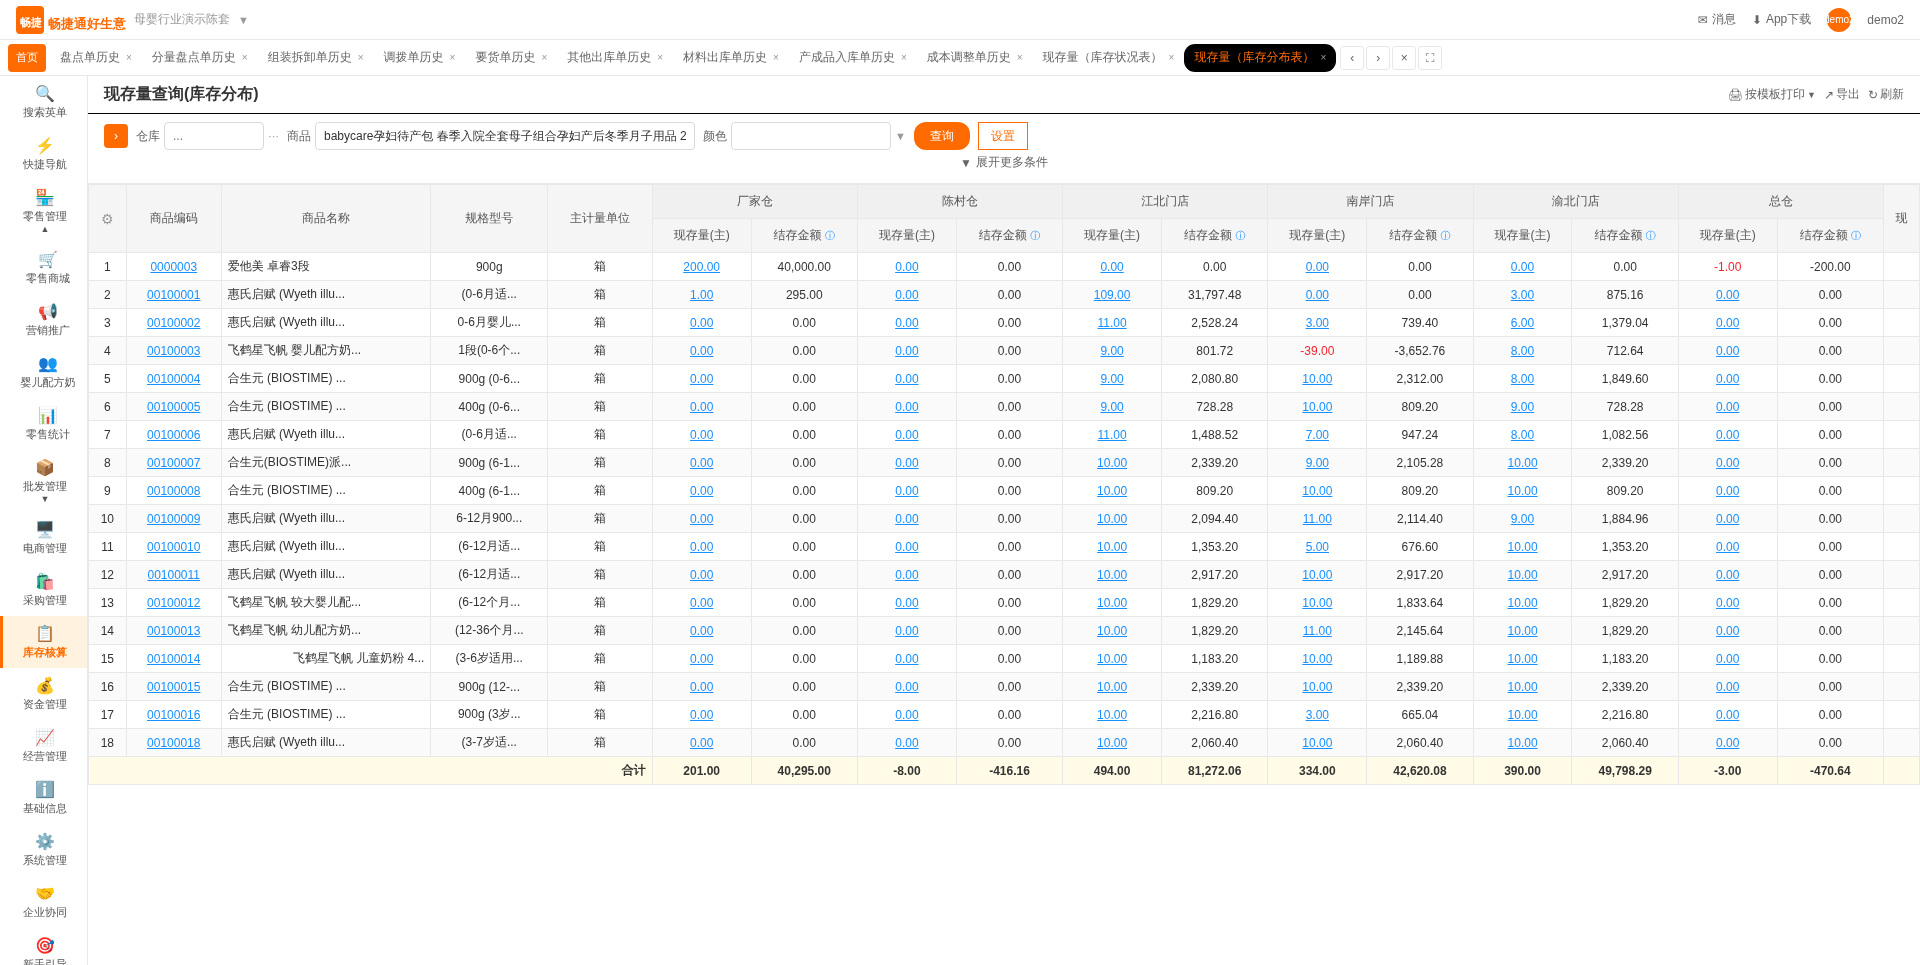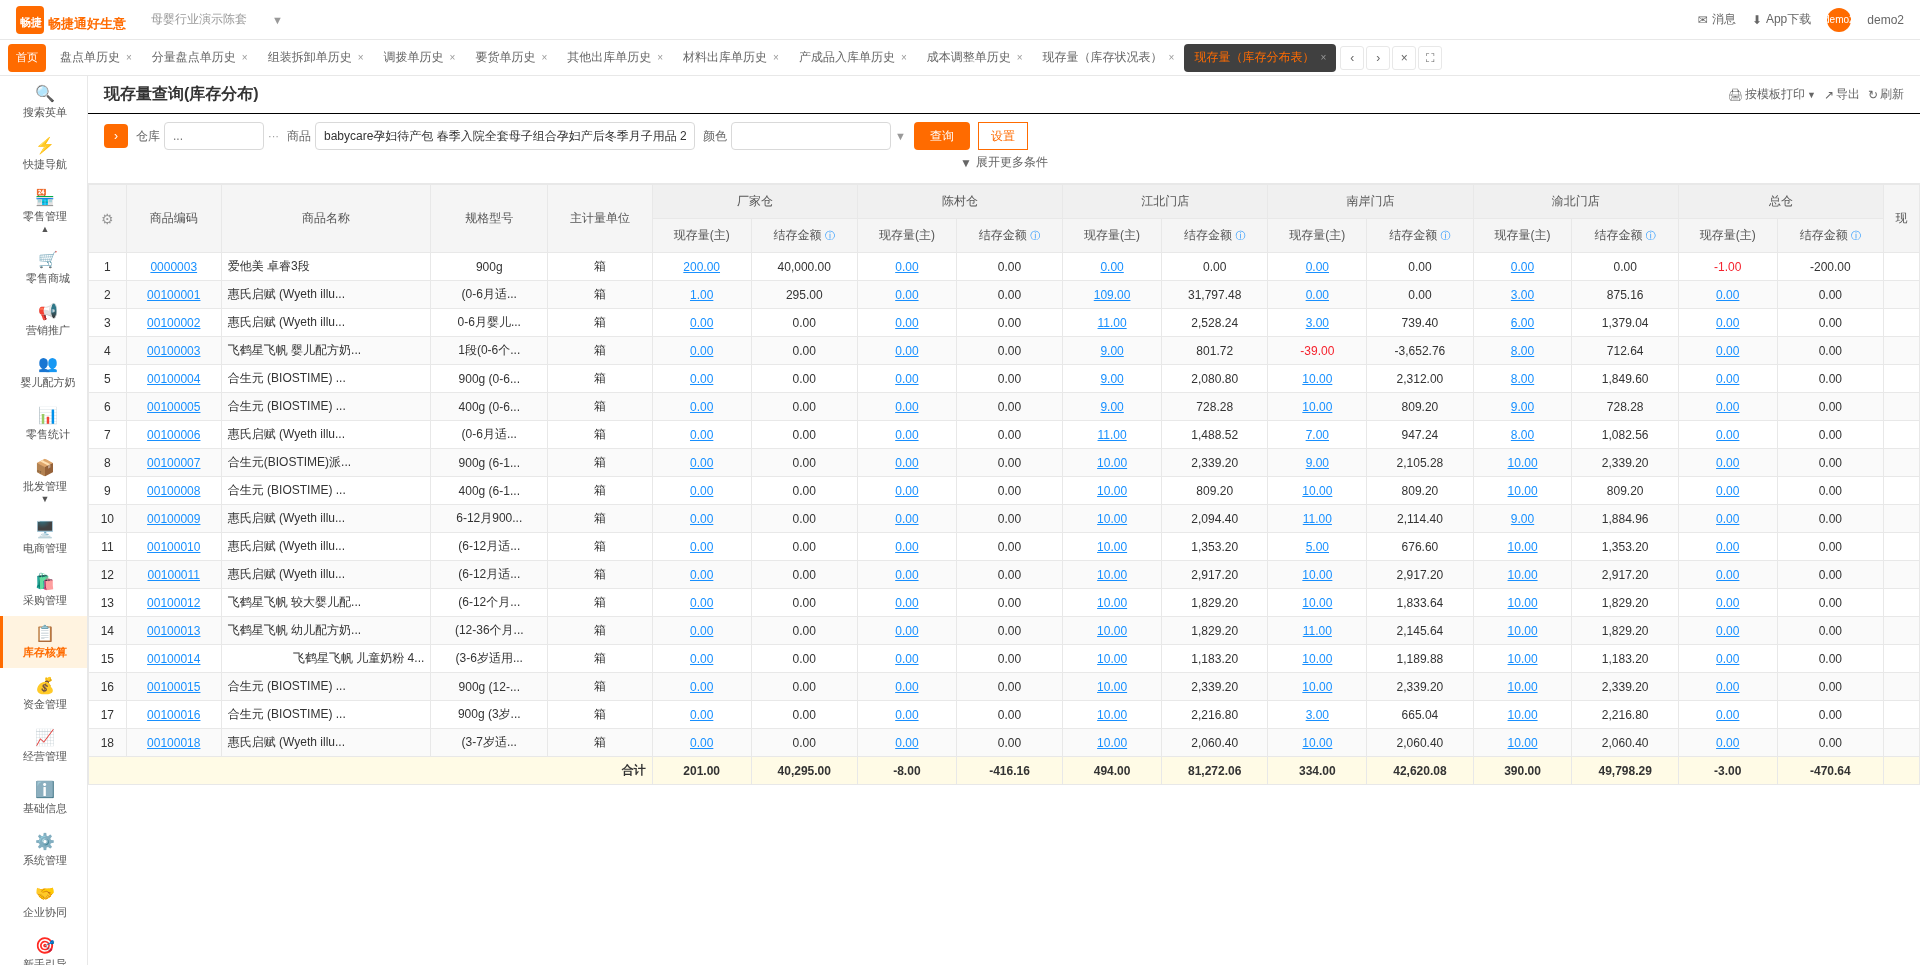--- a/index.html
+++ b/index.html
@@ -1,31 +1,31 @@
 <!DOCTYPE html>
 <html><head>
   <meta charset="utf-8">
   <style>
     * { margin: 0; padding: 0; box-sizing: border-box; }
     body { font-family: 'Microsoft YaHei', Arial, sans-serif; font-size: 12px; background: #f0f2f5; color: #333; overflow: hidden; }
 
     
     .top-bar { height: 40px; background: #fff; display: flex; align-items: center; justify-content: space-between; padding: 0 16px; border-bottom: 1px solid #e8e8e8; }
-    .top-bar-left { display: flex; align-items: center; gap: 25px; }
+    .top-bar-left { display: flex; align-items: center; gap: 8px; }
     .brand-logo { display: flex; align-items: center; gap: 4px; }
     .brand-name { font-size: 13px; font-weight: bold; color: #ff6b00; margin-top: 8px; }
     .top-bar-right { display: flex; align-items: center; gap: 16px; font-size: 12px; color: #666; }
     .top-bar-right span { cursor: pointer; display: flex; align-items: center; gap: 4px; }
     .avatar { width: 24px; height: 24px; border-radius: 50%; background: #ff6b00; display: flex; align-items: center; justify-content: center; color: #fff; font-size: 10px; }
 
     
     .tab-bar { height: 36px; background: #fff; display: flex; align-items: center; padding: 0 8px; border-bottom: 1px solid #e8e8e8; overflow-x: auto; white-space: nowrap; }
     .tab-bar::-webkit-scrollbar { height: 0; }
     .tab-item { display: inline-flex; align-items: center; gap: 4px; padding: 0 10px; height: 28px; font-size: 12px; cursor: pointer; border-radius: 4px; color: #666; white-space: nowrap; }
-    .tab-item.active { background: #404040; color: #ff6b00; font-weight: 500; }
+    .tab-item.active { background: #000000; color: #ff6b00; font-weight: 500; border-radius: 11px; }
     .tab-item .tab-close { font-size: 10px; color: #999; margin-left: 2px; }
     .tab-home { color: #fff; background: #ff6b00; font-size: 11px; padding: 0 8px; border-radius: 4px; display: inline-flex; align-items: center; height: 28px; margin-right: 4px; }
     .tab-nav-btn { width: 24px; height: 24px; display: flex; align-items: center; justify-content: center; cursor: pointer; color: #666; border: 1px solid #e8e8e8; border-radius: 3px; background: #fff; }
 
     
     .layout { display: flex; height: calc(965px - 76px); }
     .sidebar { width: 88px; background: #fff; border-right: 1px solid #e8e8e8; display: flex; flex-direction: column; overflow-y: auto; }
     .sidebar::-webkit-scrollbar { width: 0; }
     .sidebar-item { padding: 8px 4px; text-align: center; cursor: pointer; font-size: 11px; color: #555; border-left: 3px solid transparent; }
     .sidebar-item.active { background: #fff3e0; color: #ff6b00; border-left-color: #ff6b00; font-weight: bold; }
@@ -40,21 +40,21 @@
 
     
     .filter-bar { background: #fff; padding: 8px 16px; border-bottom: 1px solid #e8e8e8; }
     .filter-row { display: flex; align-items: center; gap: 8px; flex-wrap: wrap; }
     .filter-item { display: flex; align-items: center; gap: 4px; }
     .filter-label { font-size: 12px; color: #666; white-space: nowrap; }
     .filter-input { height: 28px; border: 1px solid #d9d9d9; border-radius: 4px; padding: 0 8px; font-size: 12px; color: #333; outline: none; }
     .filter-input.wide { width: 380px; }
     .filter-input.medium { width: 160px; }
     .filter-input.small { width: 100px; }
-    .btn-orange { background: #ff6b00; color: #fff; border: none; border-radius: 4px; padding: 0 16px; height: 28px; cursor: pointer; font-size: 12px; white-space: nowrap; }
+    .btn-orange { background: #ff6b00; color: #fff; border: none; border-radius: 12px; padding: 0 16px; height: 28px; cursor: pointer; font-size: 12px; white-space: nowrap; }
     .btn-outline { background: #fff; color: #ff6b00; border: 1px solid #ff6b00; border-radius: 0; padding: 0 12px; height: 28px; cursor: pointer; font-size: 12px; white-space: nowrap; }
     .expand-more { display: flex; align-items: center; justify-content: center; gap: 4px; padding: 4px 0; font-size: 12px; color: #666; cursor: pointer; }
     .toggle-expand { width: 24px; height: 24px; background: #ff6b00; border-radius: 4px; display: flex; align-items: center; justify-content: center; cursor: pointer; }
 
     
     .table-container { flex: 1; overflow: auto; background: #fff; margin: 0; }
     .data-table { width: 100%; border-collapse: collapse; font-size: 12px; }
     .data-table th { background: #f5f5f5; padding: 8px 6px; text-align: center; border: 1px solid #e8e8e8; font-weight: 500; color: #555; white-space: nowrap; position: sticky; top: 0; z-index: 10; }
     .data-table td { padding: 5px 6px; text-align: center; border: 1px solid #e8e8e8; color: #333; white-space: nowrap; }
     .data-table tr:nth-child(even) td { background: #fafafa; }

